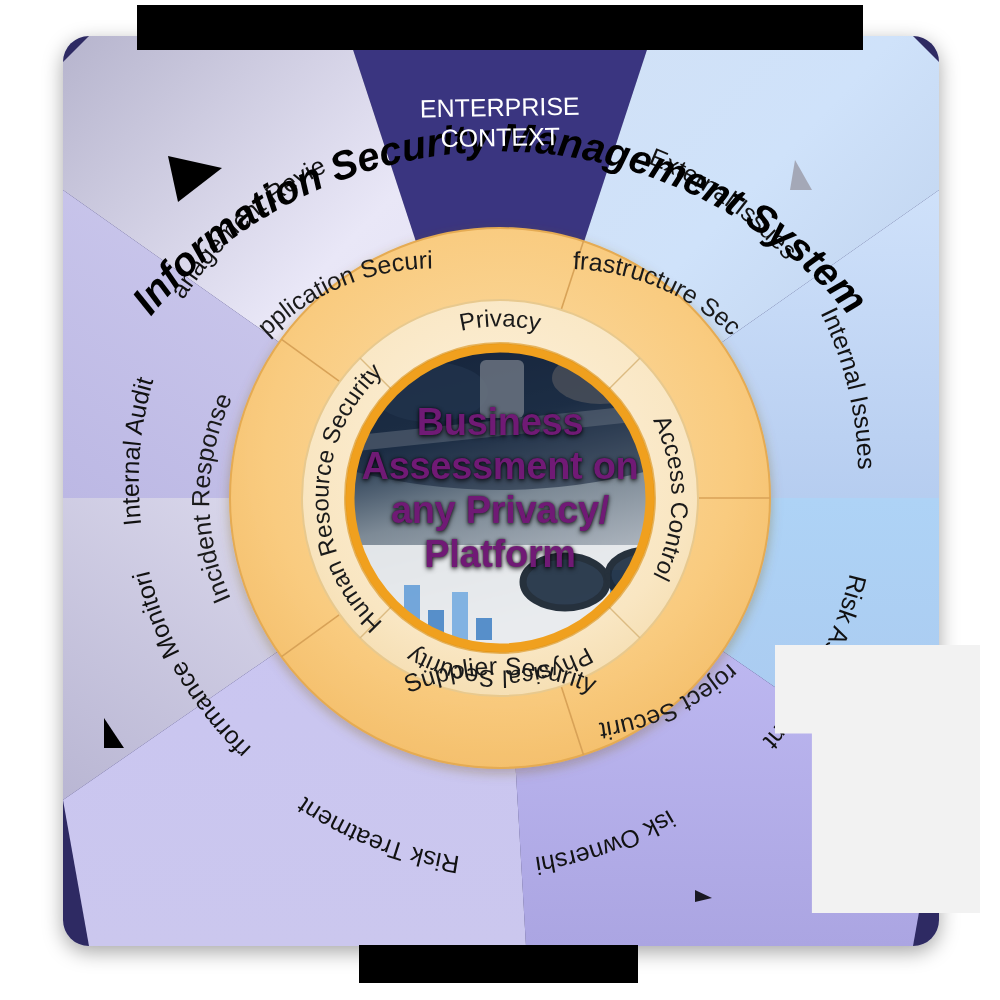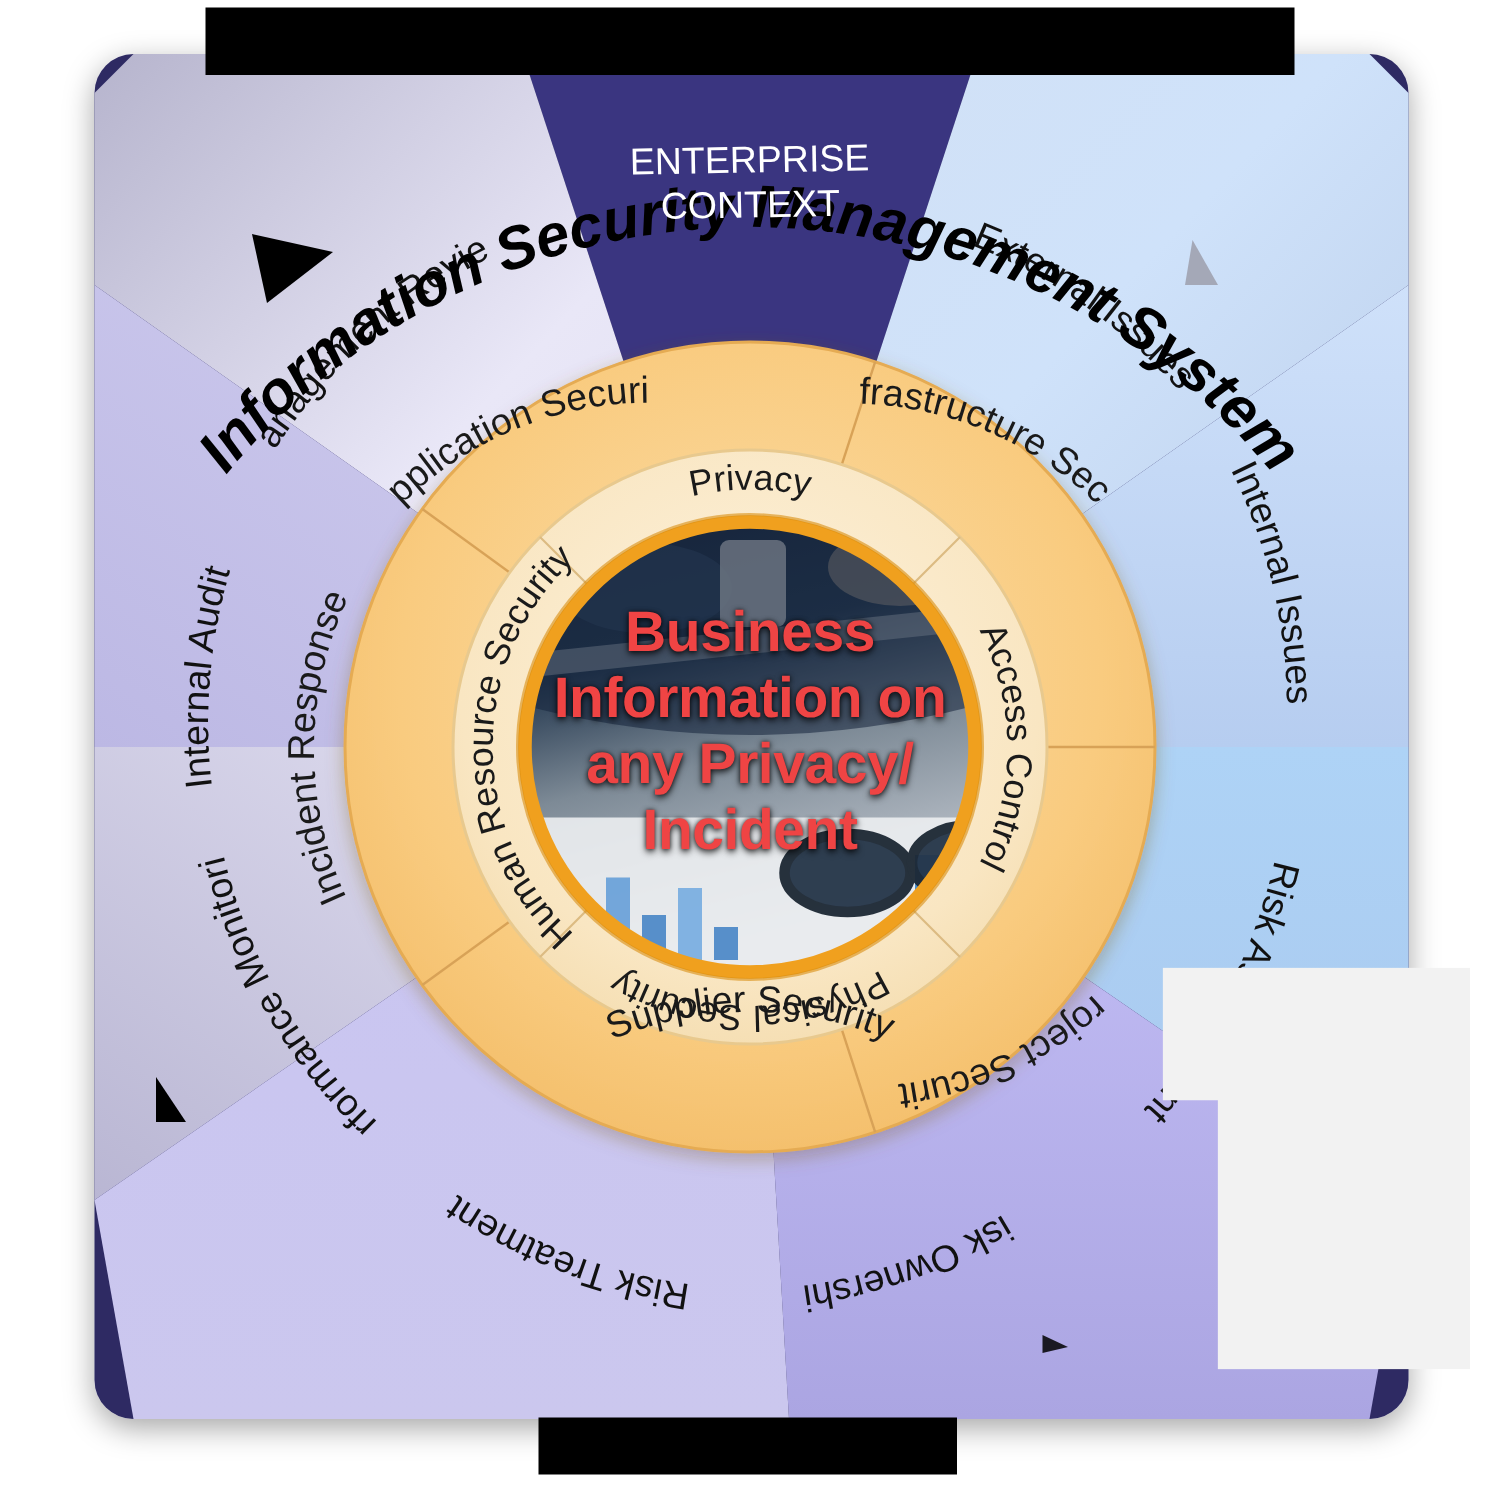--- a/index.html
+++ b/index.html
@@ -48,21 +48,21 @@
     font-style: italic;
     fill: #000000;
     font-family: "Liberation Sans", sans-serif;
   }
   .center-text {
     position: absolute;
     left: 358px;
     top: 400px;
     width: 284px;
     text-align: center;
-    color: #ef4444;
+    color: #701a75;
     font-size: 38px;
     font-weight: bold;
     line-height: 1.16;
     font-family: "Liberation Sans", sans-serif;
     text-shadow: 0 2px 5px rgba(0,0,0,0.75), 0 0 3px rgba(0,0,0,0.6);
     letter-spacing: -0.3px;
     pointer-events: none;
   }
   .occluder-black {
     position: absolute;
@@ -368,22 +368,22 @@
     </g>
   </svg>
 
   <div class="ctx-block" style="left:400px; top:92px; width:200px; transform: rotate(-1deg);">
     <div>ENTERPRISE</div>
     <div>CONTEXT</div>
   </div>
 
   <div class="center-text">
     <div>Business</div>
-    <div>Information on</div>
+    <div>Assessment on</div>
     <div>any Privacy/</div>
-    <div>Incident</div>
+    <div>Platform</div>
   </div>
 
   <div class="occluder-black" style="left:137px; top:5px; width:726px; height:45px;"></div>
   <div class="occluder-black" style="left:359px; top:945px; width:279px; height:38px;"></div>
   <div class="occluder-gray" style="left:775px; top:645px; width:205px; height:268px; clip-path: polygon(0% 0%, 100% 0%, 100% 100%, 18% 100%, 18% 33%, 0% 33%);"></div>
 
 </div>
 
 </body></html>

